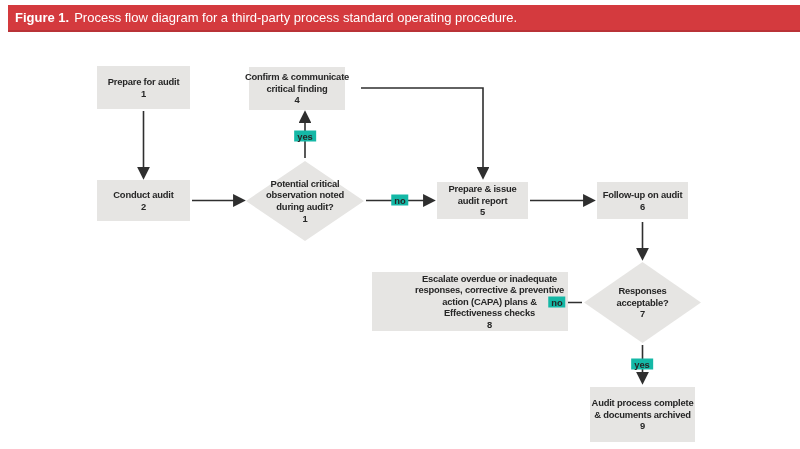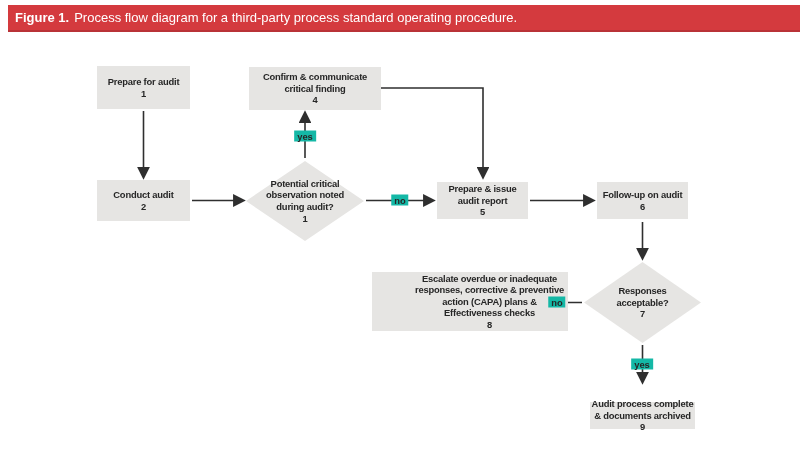--- a/index.html
+++ b/index.html
@@ -42,26 +42,26 @@
     color: #262626;
   }
   .node .label { white-space: pre; position: relative; z-index: 1; }
   .node.rect { background: #e6e5e3; }
   .node.diamond { background: transparent; }
   .node.diamond svg { position: absolute; left: 0; top: 0; width: 100%; height: 100%; }
   
   #n1 { left: 97px;  top: 66px;  width: 93px;  height: 43px; }
   #n2 { left: 97px;  top: 180px; width: 93px;  height: 41px; }
   #n3 { left: 246px; top: 161px; width: 118px; height: 80px; }
-  #n4 { left: 249px; top: 67px;  width: 132px; height: 43px; }
+  #n4 { left: 249px; top: 67px;  width: 96px; height: 43px; }
   #n5 { left: 437px; top: 182px; width: 91px;  height: 37px; }
   #n6 { left: 597px; top: 182px; width: 91px;  height: 37px; }
   #n7 { left: 584px; top: 262px; width: 117px; height: 81px; }
   #n8 { left: 372px; top: 272px; width: 157px; height: 59px; padding-left: 39px; }
-  #n9 { left: 590px; top: 402px; width: 105px; height: 27px; }
+  #n9 { left: 590px; top: 387px; width: 105px; height: 55px; }
   
   .edge-label {
     position: absolute;
     transform: translate(-50%, -50%);
     background: #14b8a6;
     padding: 0 3px;
     font-weight: bold;
     font-size: 9.4px;
     color: #262626;
     z-index: 2;

